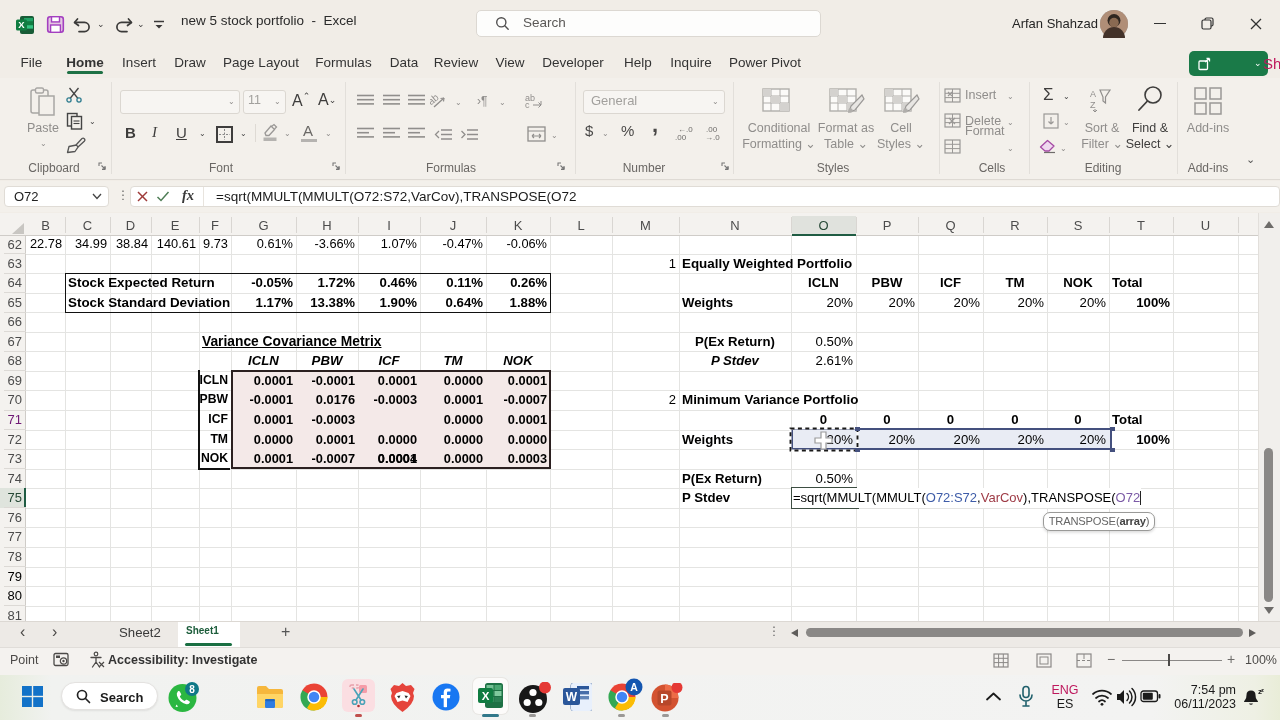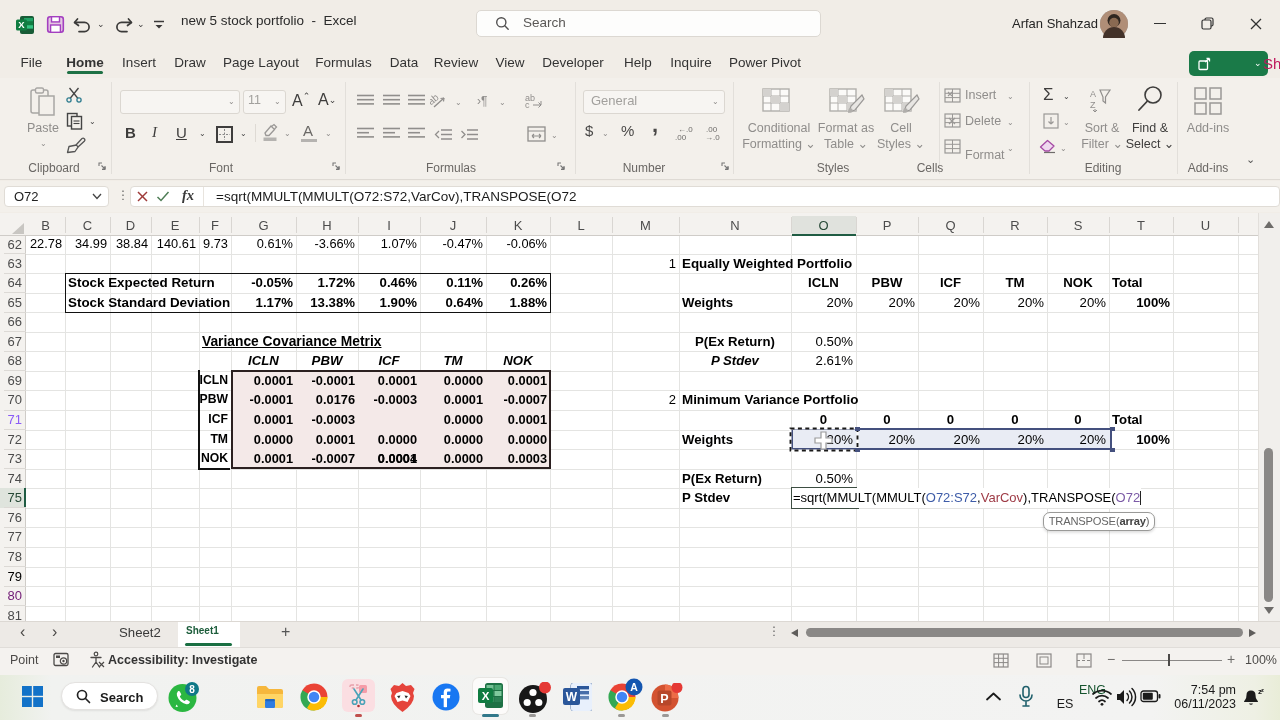--- a/index.html
+++ b/index.html
@@ -319,23 +319,23 @@
  <rect x="1" y="1" width="15" height="13" fill="none" stroke="#9a9896" stroke-width="1.2"></rect>
  <line x1="1" y1="5.3" x2="16" y2="5.3" stroke="#9a9896" stroke-width="1"></line>
  <line x1="1" y1="9.6" x2="16" y2="9.6" stroke="#9a9896" stroke-width="1"></line>
  <line x1="8.5" y1="1" x2="8.5" y2="14" stroke="#9a9896" stroke-width="1"></line>
  </svg>
 
 <div class="rbt" style="left:965px;top:88px;">Insert</div>
     <div class="chv" style="left:1007px;top:92px;">⌄</div>
 <div class="rbt" style="left:965px;top:114px;">Delete</div>
     <div class="chv" style="left:1007px;top:118px;">⌄</div>
-<div class="rbt" style="left:965px;top:148px;">Format</div>
+<div class="rbt" style="left:965px;top:124px;">Format</div>
     <div class="chv" style="left:1007px;top:144px;">⌄</div>
-<div class="glab" style="left:930px;transform:translateX(-50%);">Cells</div>
+<div class="glab" style="left:992px;transform:translateX(-50%);">Cells</div>
 
 <div class="abs" style="left:1043px;top:85px;font-size:17px;color:#3e3d3c;">Σ</div>
 <div class="chvd" style="left:1063px;top:92px;">⌄</div>
 <svg class="abs" style="left:1043px;top:113px" width="16" height="16" viewBox="0 0 16 16">
  <rect x="1" y="1" width="14" height="14" fill="none" stroke="#9a9896" stroke-width="1.2"></rect>
  <path d="M 8 4 L 8 11 M 8 11 L 5.5 8.5 M 8 11 L 10.5 8.5" stroke="#9a9896" stroke-width="1.2" fill="none"></path>
 </svg>
 <div class="chv" style="left:1063px;top:118px;">⌄</div>
 <svg class="abs" style="left:1039px;top:139px" width="18" height="15" viewBox="0 0 18 15">
  <path d="M 6 12 L 1.5 8 L 8.5 1.5 L 15 7 L 10 12 Z" fill="#efd9ef" stroke="#a54aa5" stroke-width="1.3" stroke-linejoin="round"></path>
@@ -445,40 +445,40 @@
 <div class="abs" style="right:1258px;top:312.21px;height:19.57px;line-height:19.57px;font-size:13px;color:#4c4c4c;">66</div>
 <div class="abs" style="left:4px;top:331.28px;width:22px;height:1px;background:#dcd9d5;"></div>
 <div class="abs" style="right:1258px;top:331.78px;height:19.57px;line-height:19.57px;font-size:13px;color:#4c4c4c;">67</div>
 <div class="abs" style="left:4px;top:350.84999999999997px;width:22px;height:1px;background:#dcd9d5;"></div>
 <div class="abs" style="right:1258px;top:351.35px;height:19.57px;line-height:19.57px;font-size:13px;color:#4c4c4c;">68</div>
 <div class="abs" style="left:4px;top:370.42px;width:22px;height:1px;background:#dcd9d5;"></div>
 <div class="abs" style="right:1258px;top:370.92px;height:19.57px;line-height:19.57px;font-size:13px;color:#4c4c4c;">69</div>
 <div class="abs" style="left:4px;top:389.99px;width:22px;height:1px;background:#dcd9d5;"></div>
 <div class="abs" style="right:1258px;top:390.49px;height:19.57px;line-height:19.57px;font-size:13px;color:#4c4c4c;">70</div>
 <div class="abs" style="left:4px;top:409.56px;width:22px;height:1px;background:#dcd9d5;"></div>
-<div class="abs" style="right:1258px;top:410.06px;height:19.57px;line-height:19.57px;font-size:13px;color:#8b5cf6;">71</div>
+<div class="abs" style="right:1258px;top:410.06px;height:19.57px;line-height:19.57px;font-size:13px;color:#701a75;">71</div>
 <div class="abs" style="left:4px;top:429.13px;width:22px;height:1px;background:#dcd9d5;"></div>
 <div class="abs" style="right:1258px;top:429.63px;height:19.57px;line-height:19.57px;font-size:13px;color:#4c4c4c;">72</div>
 <div class="abs" style="left:4px;top:448.7px;width:22px;height:1px;background:#dcd9d5;"></div>
 <div class="abs" style="right:1258px;top:449.2px;height:19.57px;line-height:19.57px;font-size:13px;color:#4c4c4c;">73</div>
 <div class="abs" style="left:4px;top:468.27px;width:22px;height:1px;background:#dcd9d5;"></div>
 <div class="abs" style="right:1258px;top:468.77px;height:19.57px;line-height:19.57px;font-size:13px;color:#4c4c4c;">74</div>
 <div class="abs" style="left:4px;top:487.84px;width:22px;height:1px;background:#dcd9d5;"></div>
 <div class="abs" style="left:0;top:488.34000000000003px;width:26px;height:19.57px;background:#dfe4dd;border-right:2.5px solid #1f5c43;"></div>
 <div class="abs" style="right:1258px;top:488.34000000000003px;height:19.57px;line-height:19.57px;font-size:13px;color:#274936;">75</div>
 <div class="abs" style="left:4px;top:507.41px;width:22px;height:1px;background:#dcd9d5;"></div>
 <div class="abs" style="right:1258px;top:507.90999999999997px;height:19.57px;line-height:19.57px;font-size:13px;color:#4c4c4c;">76</div>
 <div class="abs" style="left:4px;top:526.98px;width:22px;height:1px;background:#dcd9d5;"></div>
 <div class="abs" style="right:1258px;top:527.48px;height:19.57px;line-height:19.57px;font-size:13px;color:#4c4c4c;">77</div>
 <div class="abs" style="left:4px;top:546.5500000000001px;width:22px;height:1px;background:#dcd9d5;"></div>
 <div class="abs" style="right:1258px;top:547.05px;height:19.57px;line-height:19.57px;font-size:13px;color:#4c4c4c;">78</div>
 <div class="abs" style="left:4px;top:566.12px;width:22px;height:1px;background:#dcd9d5;"></div>
 <div class="abs" style="right:1258px;top:566.62px;height:19.57px;line-height:19.57px;font-size:13px;color:#000000;">79</div>
 <div class="abs" style="left:4px;top:585.69px;width:22px;height:1px;background:#dcd9d5;"></div>
-<div class="abs" style="right:1258px;top:586.19px;height:19.57px;line-height:19.57px;font-size:13px;color:#701a75;margin-left:16px;">80</div>
+<div class="abs" style="right:1258px;top:586.19px;height:19.57px;line-height:19.57px;font-size:13px;color:#000000;margin-left:16px;">80</div>
 <div class="abs" style="left:4px;top:605.2600000000001px;width:22px;height:1px;background:#dcd9d5;"></div>
 <div class="abs" style="right:1258px;top:605.76px;height:19.57px;line-height:19.57px;font-size:13px;color:#4c4c4c;">81</div>
 <div class="abs" style="left:4px;top:624.83px;width:22px;height:1px;background:#dcd9d5;"></div>
 <div class="abs" style="left:26px;top:253.5px;width:1232px;height:1px;background:#e4e4e2;"></div>
 <div class="abs" style="left:26px;top:273.07px;width:1232px;height:1px;background:#e4e4e2;"></div>
 <div class="abs" style="left:26px;top:292.64px;width:1232px;height:1px;background:#e4e4e2;"></div>
 <div class="abs" style="left:26px;top:312.21px;width:1232px;height:1px;background:#e4e4e2;"></div>
 <div class="abs" style="left:26px;top:331.78px;width:1232px;height:1px;background:#e4e4e2;"></div>
 <div class="abs" style="left:26px;top:351.35px;width:1232px;height:1px;background:#e4e4e2;"></div>
 <div class="abs" style="left:26px;top:370.92px;width:1232px;height:1px;background:#e4e4e2;"></div>
@@ -813,21 +813,21 @@
 </svg>
 <div class="abs" style="left:662px;top:714px;width:7px;height:3px;background:#9a9896;border-radius:2px;"></div>
 
 <svg class="abs" style="left:985px;top:691px" width="17" height="11" viewBox="0 0 17 11">
       <path d="M 2 8.5 L 8.5 2.5 L 15 8.5" fill="none" stroke="#1b1b1b" stroke-width="1.8" stroke-linecap="round" stroke-linejoin="round"></path>
     </svg>
 <svg class="abs" style="left:1018px;top:685px" width="16" height="23" viewBox="0 0 16 23">
  <rect x="5" y="1.5" width="6" height="11" rx="3" fill="none" stroke="#20606c" stroke-width="1.6"></rect>
  <path d="M 2 10 A 6 6 0 0 0 14 10 M 8 16 L 8 20 M 5 21 L 11 21" fill="none" stroke="#20606c" stroke-width="1.6" stroke-linecap="round"></path>
 </svg>
-<div class="abs" style="left:1047px;top:682.5px;width:36px;height:14px;font-size:12.5px;color:#14532d;text-align:left;margin-left:32px;">ENG</div>
+<div class="abs" style="left:1047px;top:682.5px;width:36px;height:14px;font-size:12.5px;color:#be185d;text-align:center;">ENG</div>
 <div class="abs" style="left:1047px;top:696.5px;width:36px;height:14px;font-size:12.5px;color:#1b1b1b;text-align:center;">ES</div>
 <svg class="abs" style="left:1091px;top:688px" width="22" height="18" viewBox="0 0 22 18">
  <path d="M 2 6 A 13.5 13.5 0 0 1 20 6" fill="none" stroke="#1b1b1b" stroke-width="1.7" stroke-linecap="round"></path>
  <path d="M 5 10 A 9 9 0 0 1 17 10" fill="none" stroke="#1b1b1b" stroke-width="1.7" stroke-linecap="round"></path>
  <path d="M 8 13.5 A 4.5 4.5 0 0 1 14 13.5" fill="none" stroke="#1b1b1b" stroke-width="1.7" stroke-linecap="round"></path>
  <circle cx="11" cy="16.3" r="1.4" fill="#1b1b1b"></circle>
 </svg>
 <svg class="abs" style="left:1115px;top:687px" width="22" height="20" viewBox="0 0 22 20">
  <path d="M 2 7 L 2 13 L 5 13 L 9 17 L 9 3 L 5 7 Z" fill="#1b1b1b"></path>
  <path d="M 12 6.5 A 5 5 0 0 1 12 13.5 M 14.5 4 A 8.5 8.5 0 0 1 14.5 16 M 17 1.5 A 12 12 0 0 1 17 18.5" fill="none" stroke="#1b1b1b" stroke-width="1.5" stroke-linecap="round"></path>

